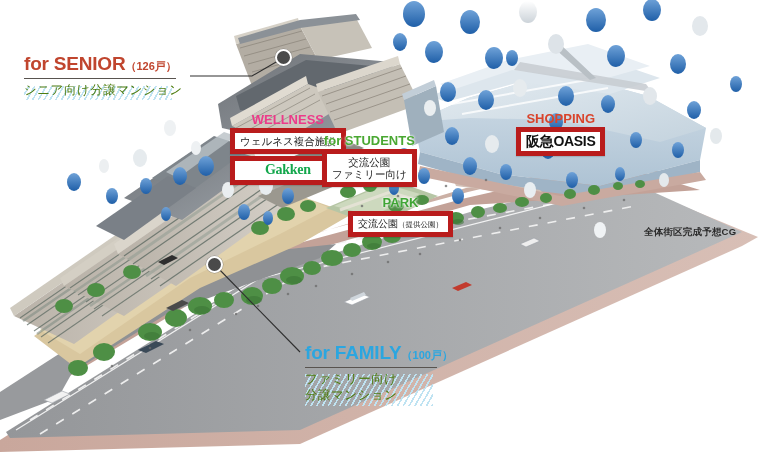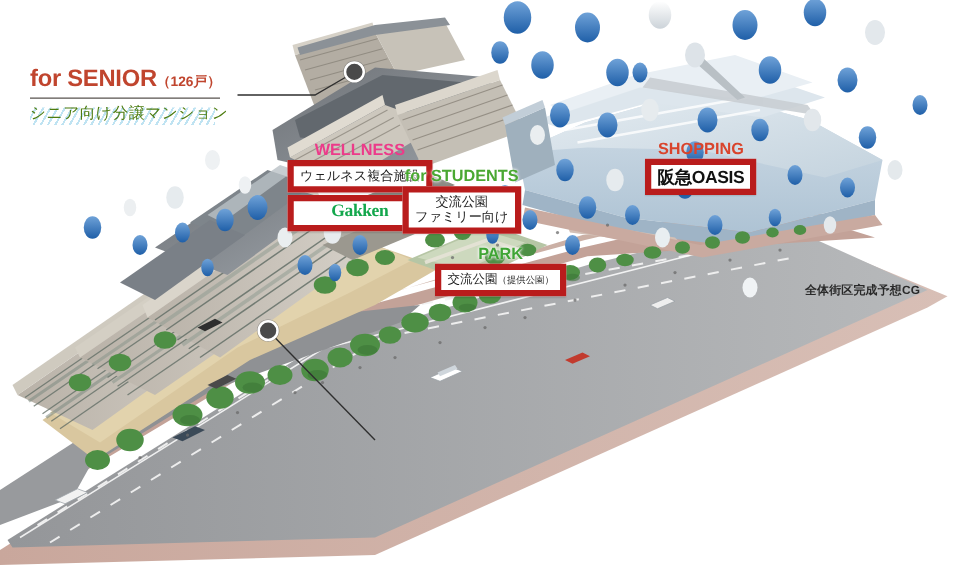--- a/index.html
+++ b/index.html
@@ -472,20 +472,31 @@
     <div class="callout-title">
       <span>for SENIOR</span><span class="count">（126戸）</span>
     </div>
     <div class="callout-rule"></div>
     <div style="position:relative;">
       <div class="hatch" style="left:0; top:3px; width:148px; height:14px;"></div>
       <div class="callout-sub">シニア向け分譲マンション</div>
     </div>
   </div>
 
+  <div class="callout" id="callout-family">
+    <div class="callout-title">
+      <span>for FAMILY</span><span class="count">（100戸）</span>
+    </div>
+    <div class="callout-rule"></div>
+    <div style="position:relative;">
+      <div class="hatch" style="left:0; top:2px; width:128px; height:32px;"></div>
+      <div class="callout-sub">ファミリー向け</div>
+      <div class="callout-sub">分譲マンション</div>
+    </div>
+  </div>
 
   <div class="boxlabel" id="lbl-wellness">
     <div class="cap">WELLNESS</div>
     <div class="chip">ウェルネス複合施設</div>
     <div class="chip brand brand-green">Gakken</div>
   </div>
 
   <div class="boxlabel" id="lbl-students">
     <div class="cap">for STUDENTS</div>
     <div class="chip">

